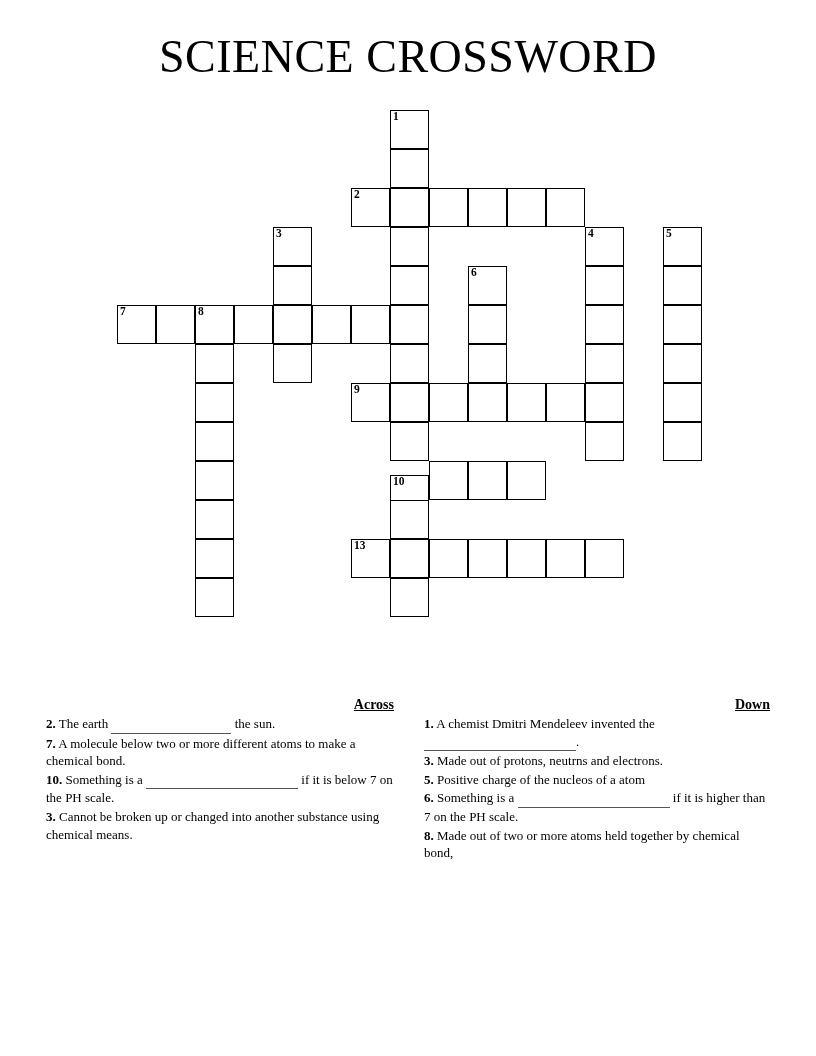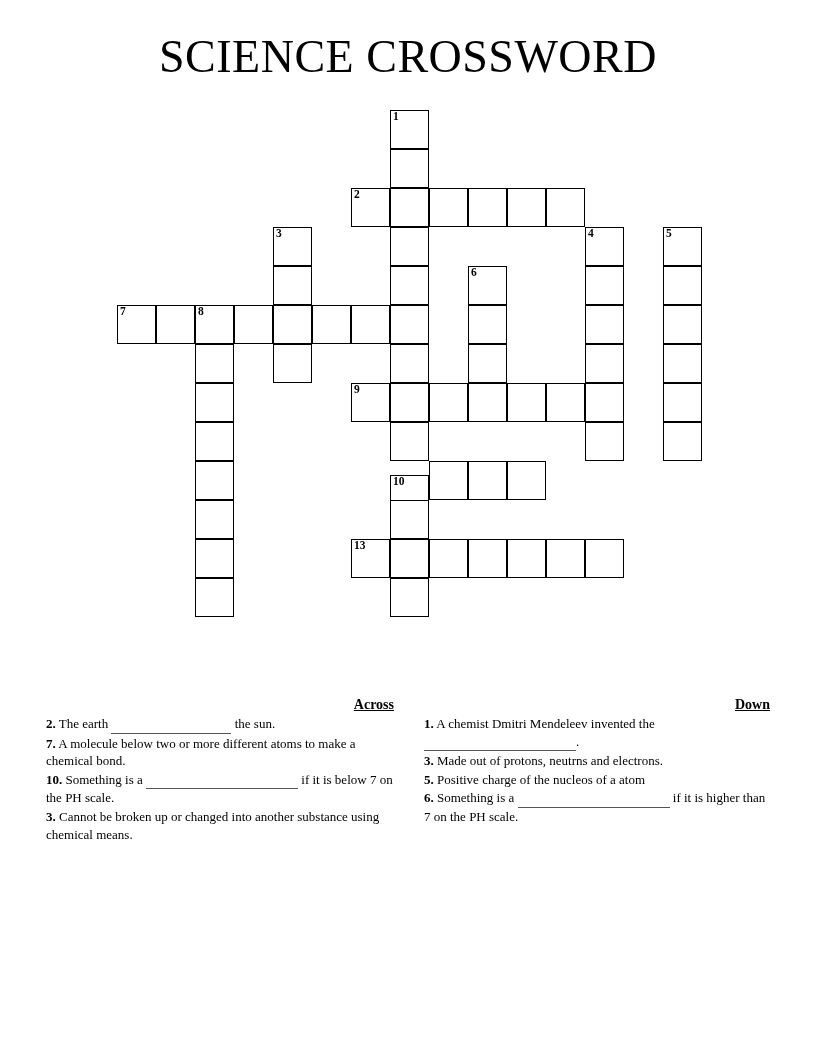--- a/index.html
+++ b/index.html
@@ -199,15 +199,16 @@
         <p class="clue"><span class="n">3.</span> <span>Cannot be broken up or changed into another substance using chemical means.</span></p>
       </div>
   </div>
   <div class="clue-col down">
     <div class="clue-heading">Down</div>
     <div id="down-list">
         <p class="clue"><span class="n">1.</span> <span>A chemist Dmitri Mendeleev invented the</span><span class="blank b-lg">&nbsp;</span><span>.</span></p>
         <p class="clue"><span class="n">3.</span> <span>Made out of protons, neutrns and electrons.</span></p>
         <p class="clue"><span class="n">5.</span> <span>Positive charge of the nucleos of a atom</span></p>
         <p class="clue"><span class="n">6.</span> <span>Something is a </span><span class="blank b-lg">&nbsp;</span><span> if it is higher than 7 on the PH scale.</span></p>
+        <p class="clue"><span class="n">8.</span> <span>Made out of two or more atoms held together by chemical bond,</span></p>
       </div>
   </div>
 </div>
 
 </body></html>

